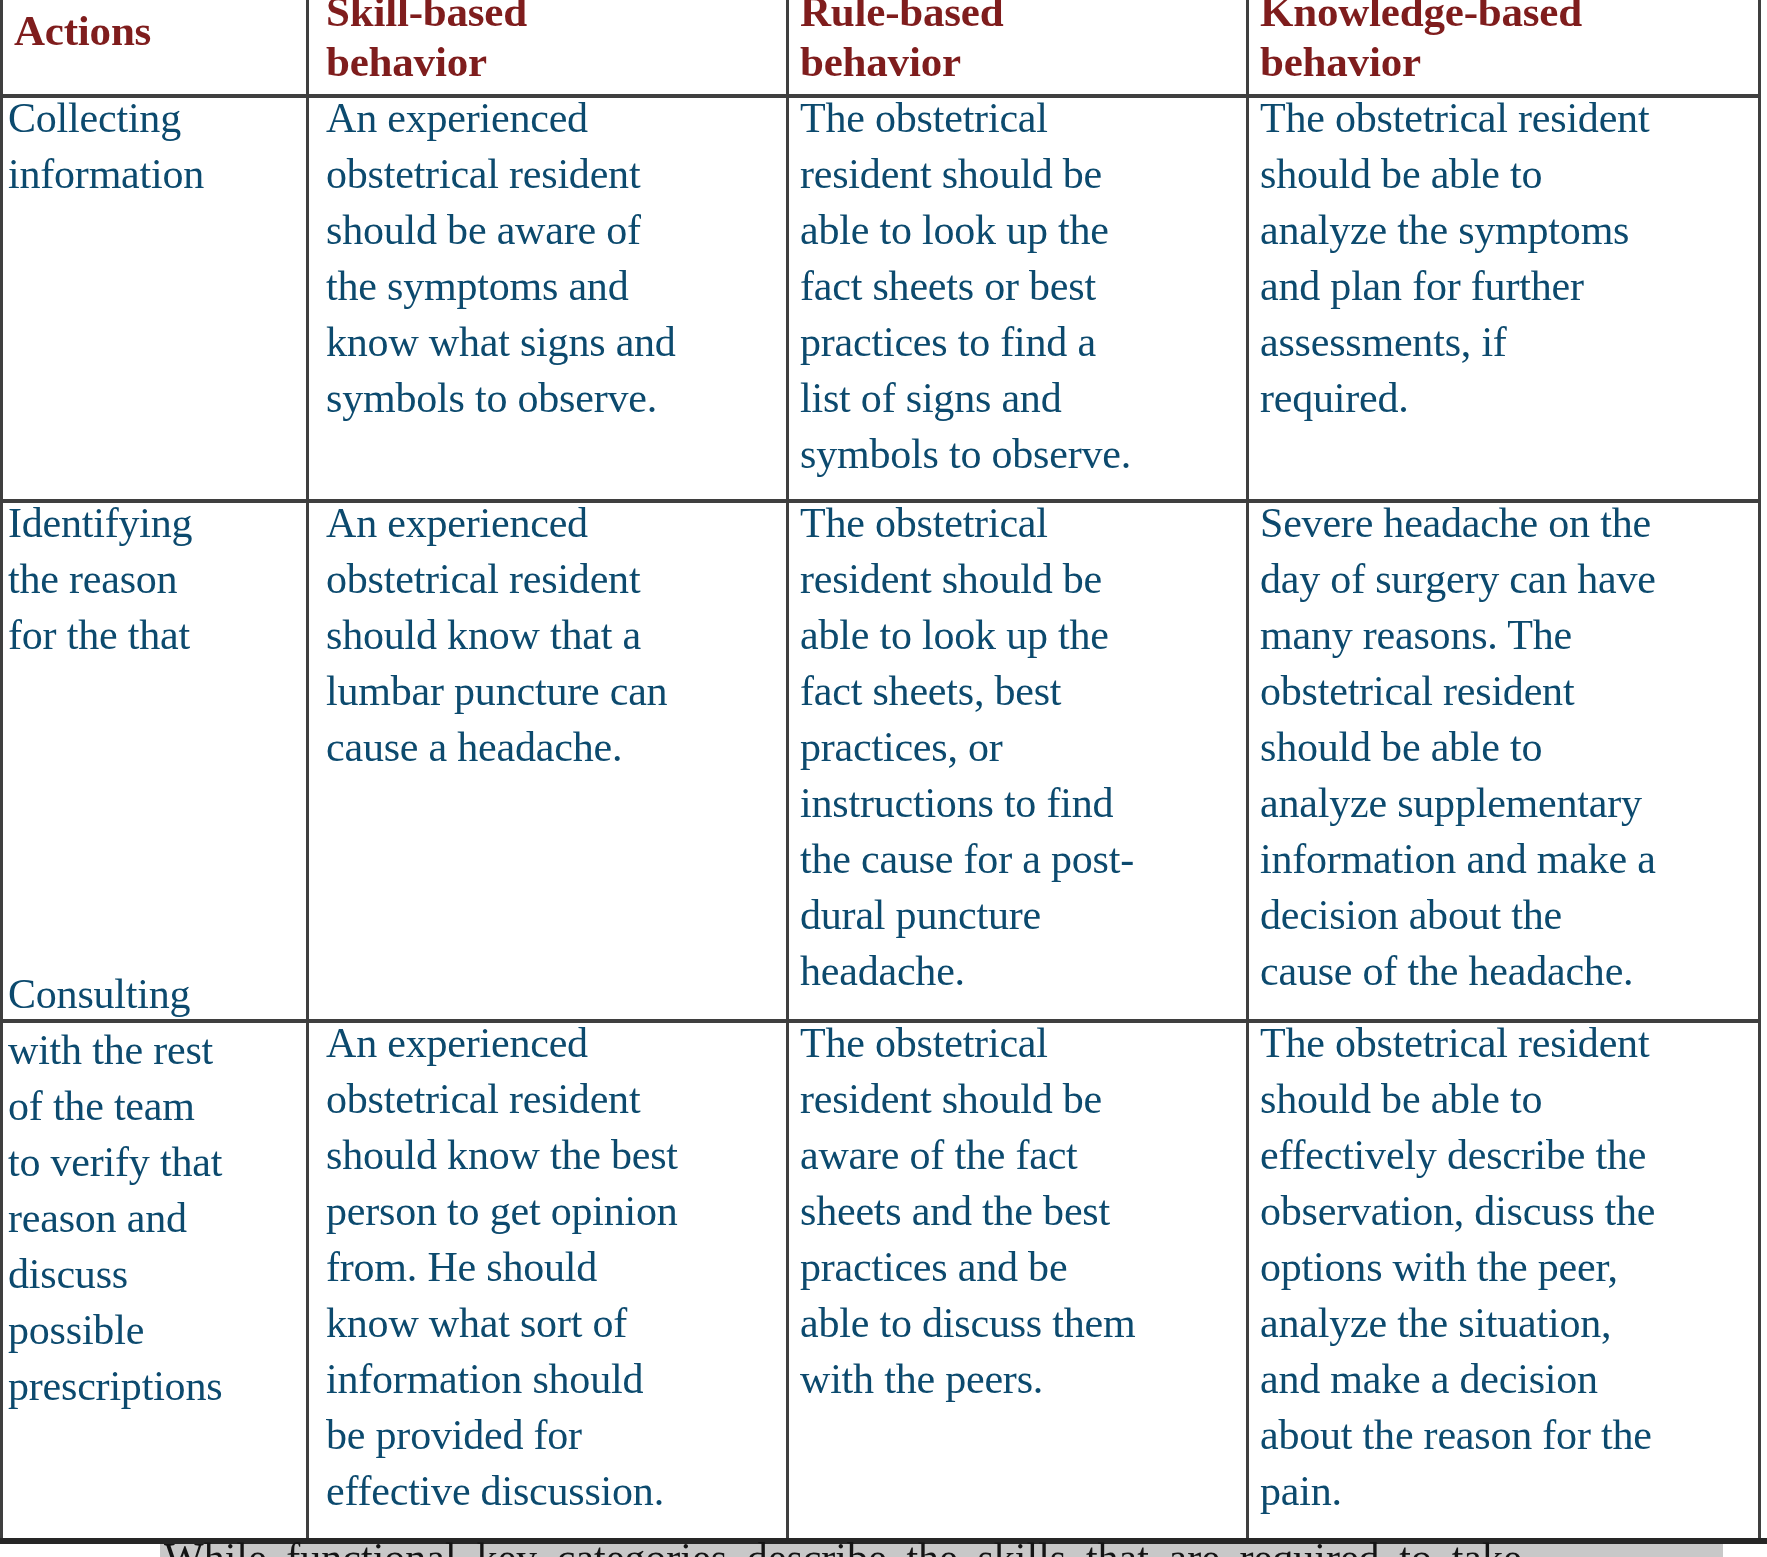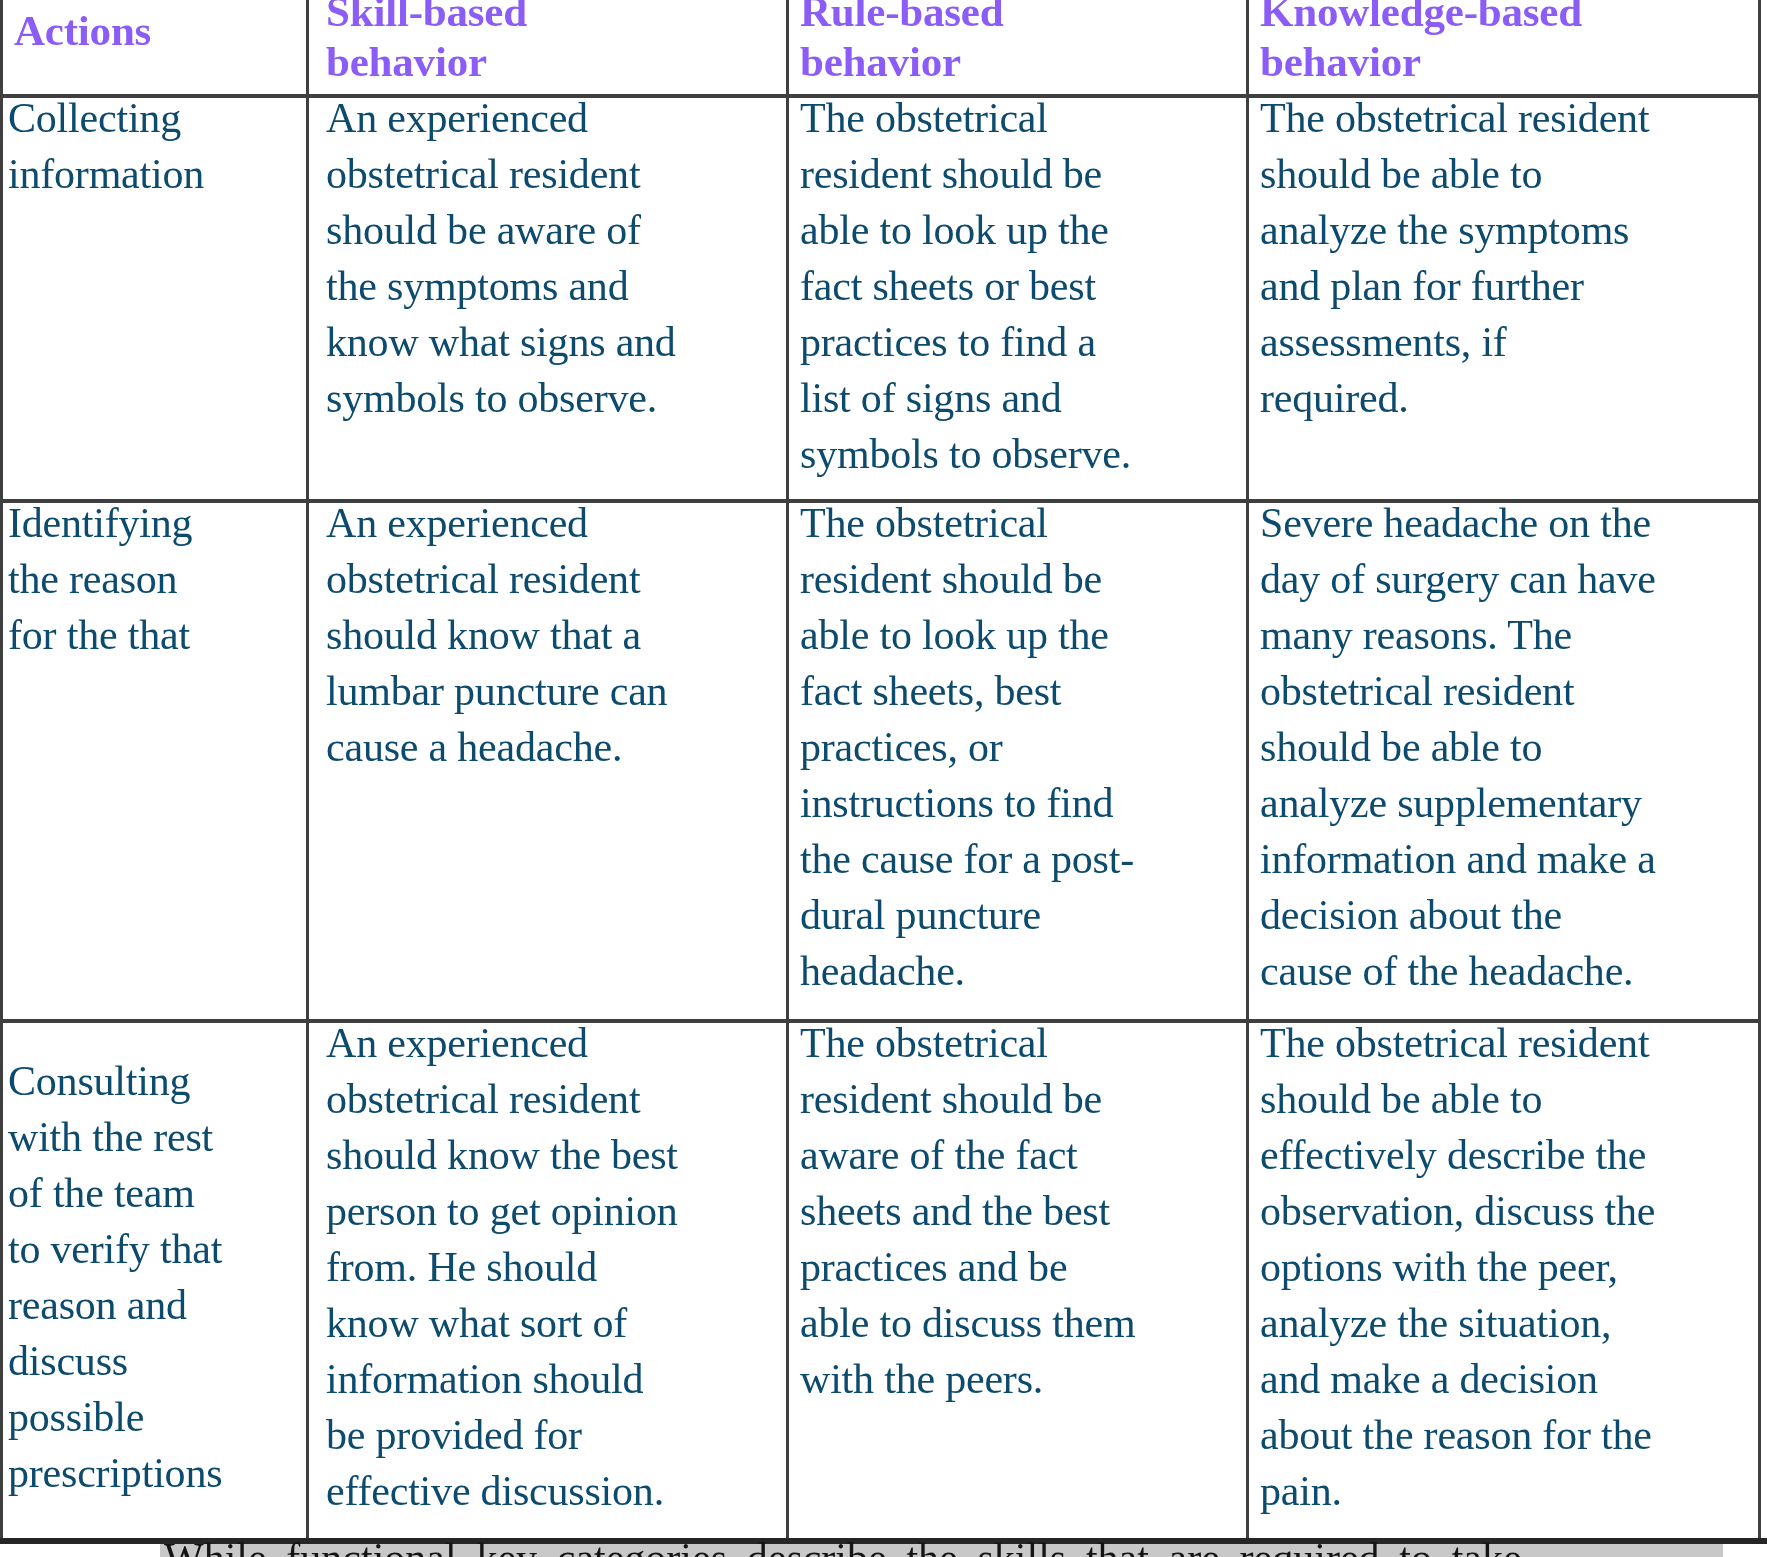--- a/index.html
+++ b/index.html
@@ -17,21 +17,21 @@
     letter-spacing:-0.2px;
     color:#0c4a6e;
   }
   .hdr{
     position:absolute;
     white-space:pre;
     font-weight:bold;
     font-size:43px;
     line-height:50px;
     letter-spacing:-0.2px;
-    color:#8b5cf6;
+    color:#7f1d1d;
   }
   .vline{position:absolute;width:3px;top:0;height:1541px;background:#3f3f3f;}
   .hline{position:absolute;left:0;width:1761px;height:4px;background:#3f3f3f;}
   .thickline{position:absolute;left:0;width:1767px;height:6px;background:#262626;}
   .selband{
     position:absolute;left:160px;top:1544px;width:1563px;height:13px;
     background:#c8c8c8;overflow:visible;
   }
   .selband .seltext{
     display:block;
@@ -96,21 +96,21 @@
 <div class="cell" style="left:1260px;top:495px;">Severe headache on the
 day of surgery can have
 many reasons. The
 obstetrical resident
 should be able to
 analyze supplementary
 information and make a
 decision about the
 cause of the headache.</div>
 
-<div class="cell" style="left:8px;top:1053px;">Consulting
+<div class="cell" style="left:8px;top:966px;">Consulting
 with the rest
 of the team
 to verify that
 reason and
 discuss
 possible
 prescriptions</div>
 <div class="cell" style="left:326px;top:1015px;">An experienced
 obstetrical resident
 should know the best

